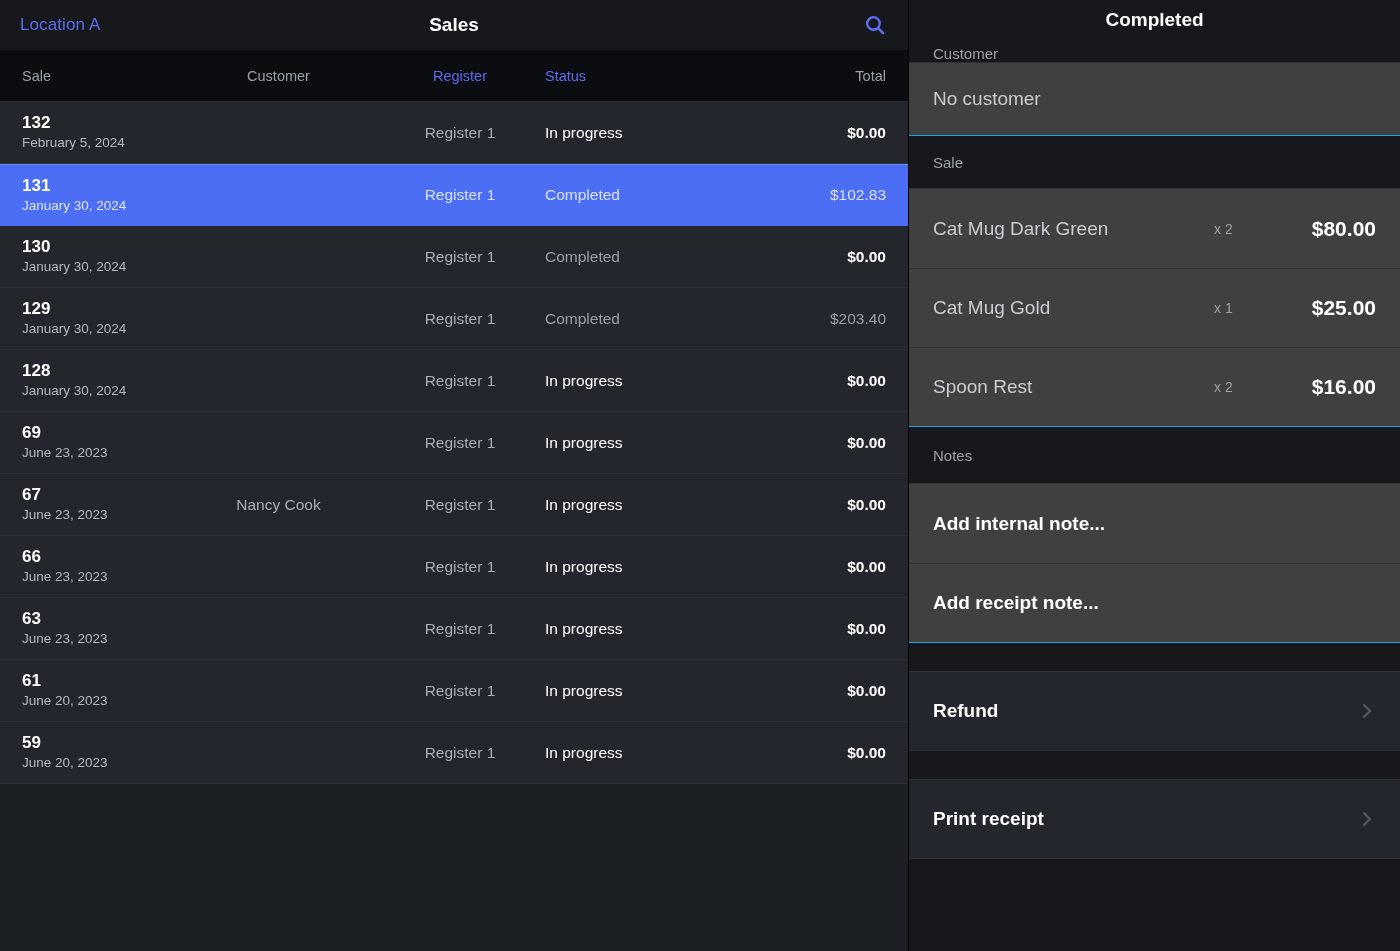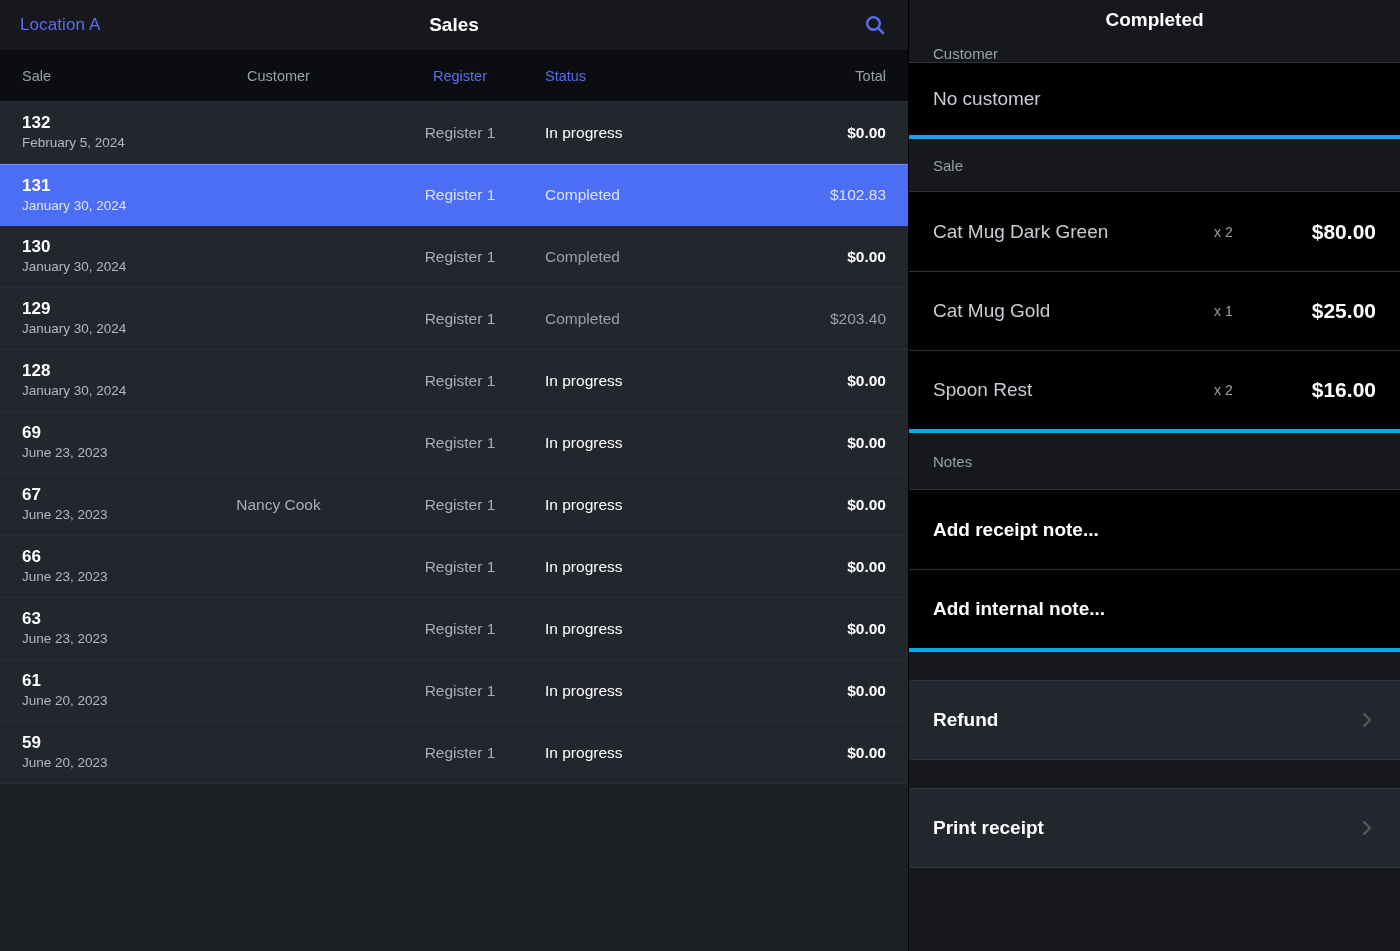--- a/index.html
+++ b/index.html
@@ -152,23 +152,23 @@
     color: #9aa0a8;
     font-size: 15px;
     padding: 0 24px;
     display: flex;
     align-items: center;
   }
   .sec-header.clipped { height: 22px; align-items: flex-end; padding-bottom: 0px; }
   .sec-header.std { height: 52px; }
   .sec-header.notes { height: 56px; align-items: center; }
   .panel-block {
-    background: #000000;
+    background: #404040;
     border-top: 1px solid #2e3138;
-    border-bottom: 4px solid #0ea5e9;
+    border-bottom: 1px solid #0ea5e9;
   }
   .pr {
     display: flex;
     align-items: center;
     padding: 8px 24px;
     height: 79px;
     cursor: pointer;
   }
   .pr + .pr { border-top: 1px solid #2e3138; }
   .pr-name {
@@ -399,22 +399,22 @@
           <div class="pr">
             <span class="pr-name">Spoon Rest</span>
             <span class="pr-qty">x 2</span>
             <span class="pr-price">$16.00</span>
           </div>
         </div>
 
       <div class="sec-header notes">Notes</div>
 
       <div class="panel-block" id="notes-block">
+          <div class="note-row">Add internal note...</div>
           <div class="note-row">Add receipt note...</div>
-          <div class="note-row">Add internal note...</div>
         </div>
 
       <div class="gap"></div>
 
       <div class="action-row">
         <span class="action-label">Refund</span>
         <span class="chev">
           <svg width="18" height="18" viewBox="0 0 18 18" fill="none">
             <polyline points="6,3 12,9 6,15" stroke="#ffffff" stroke-width="2.4" fill="none" stroke-linecap="round" stroke-linejoin="round"></polyline>
           </svg>

